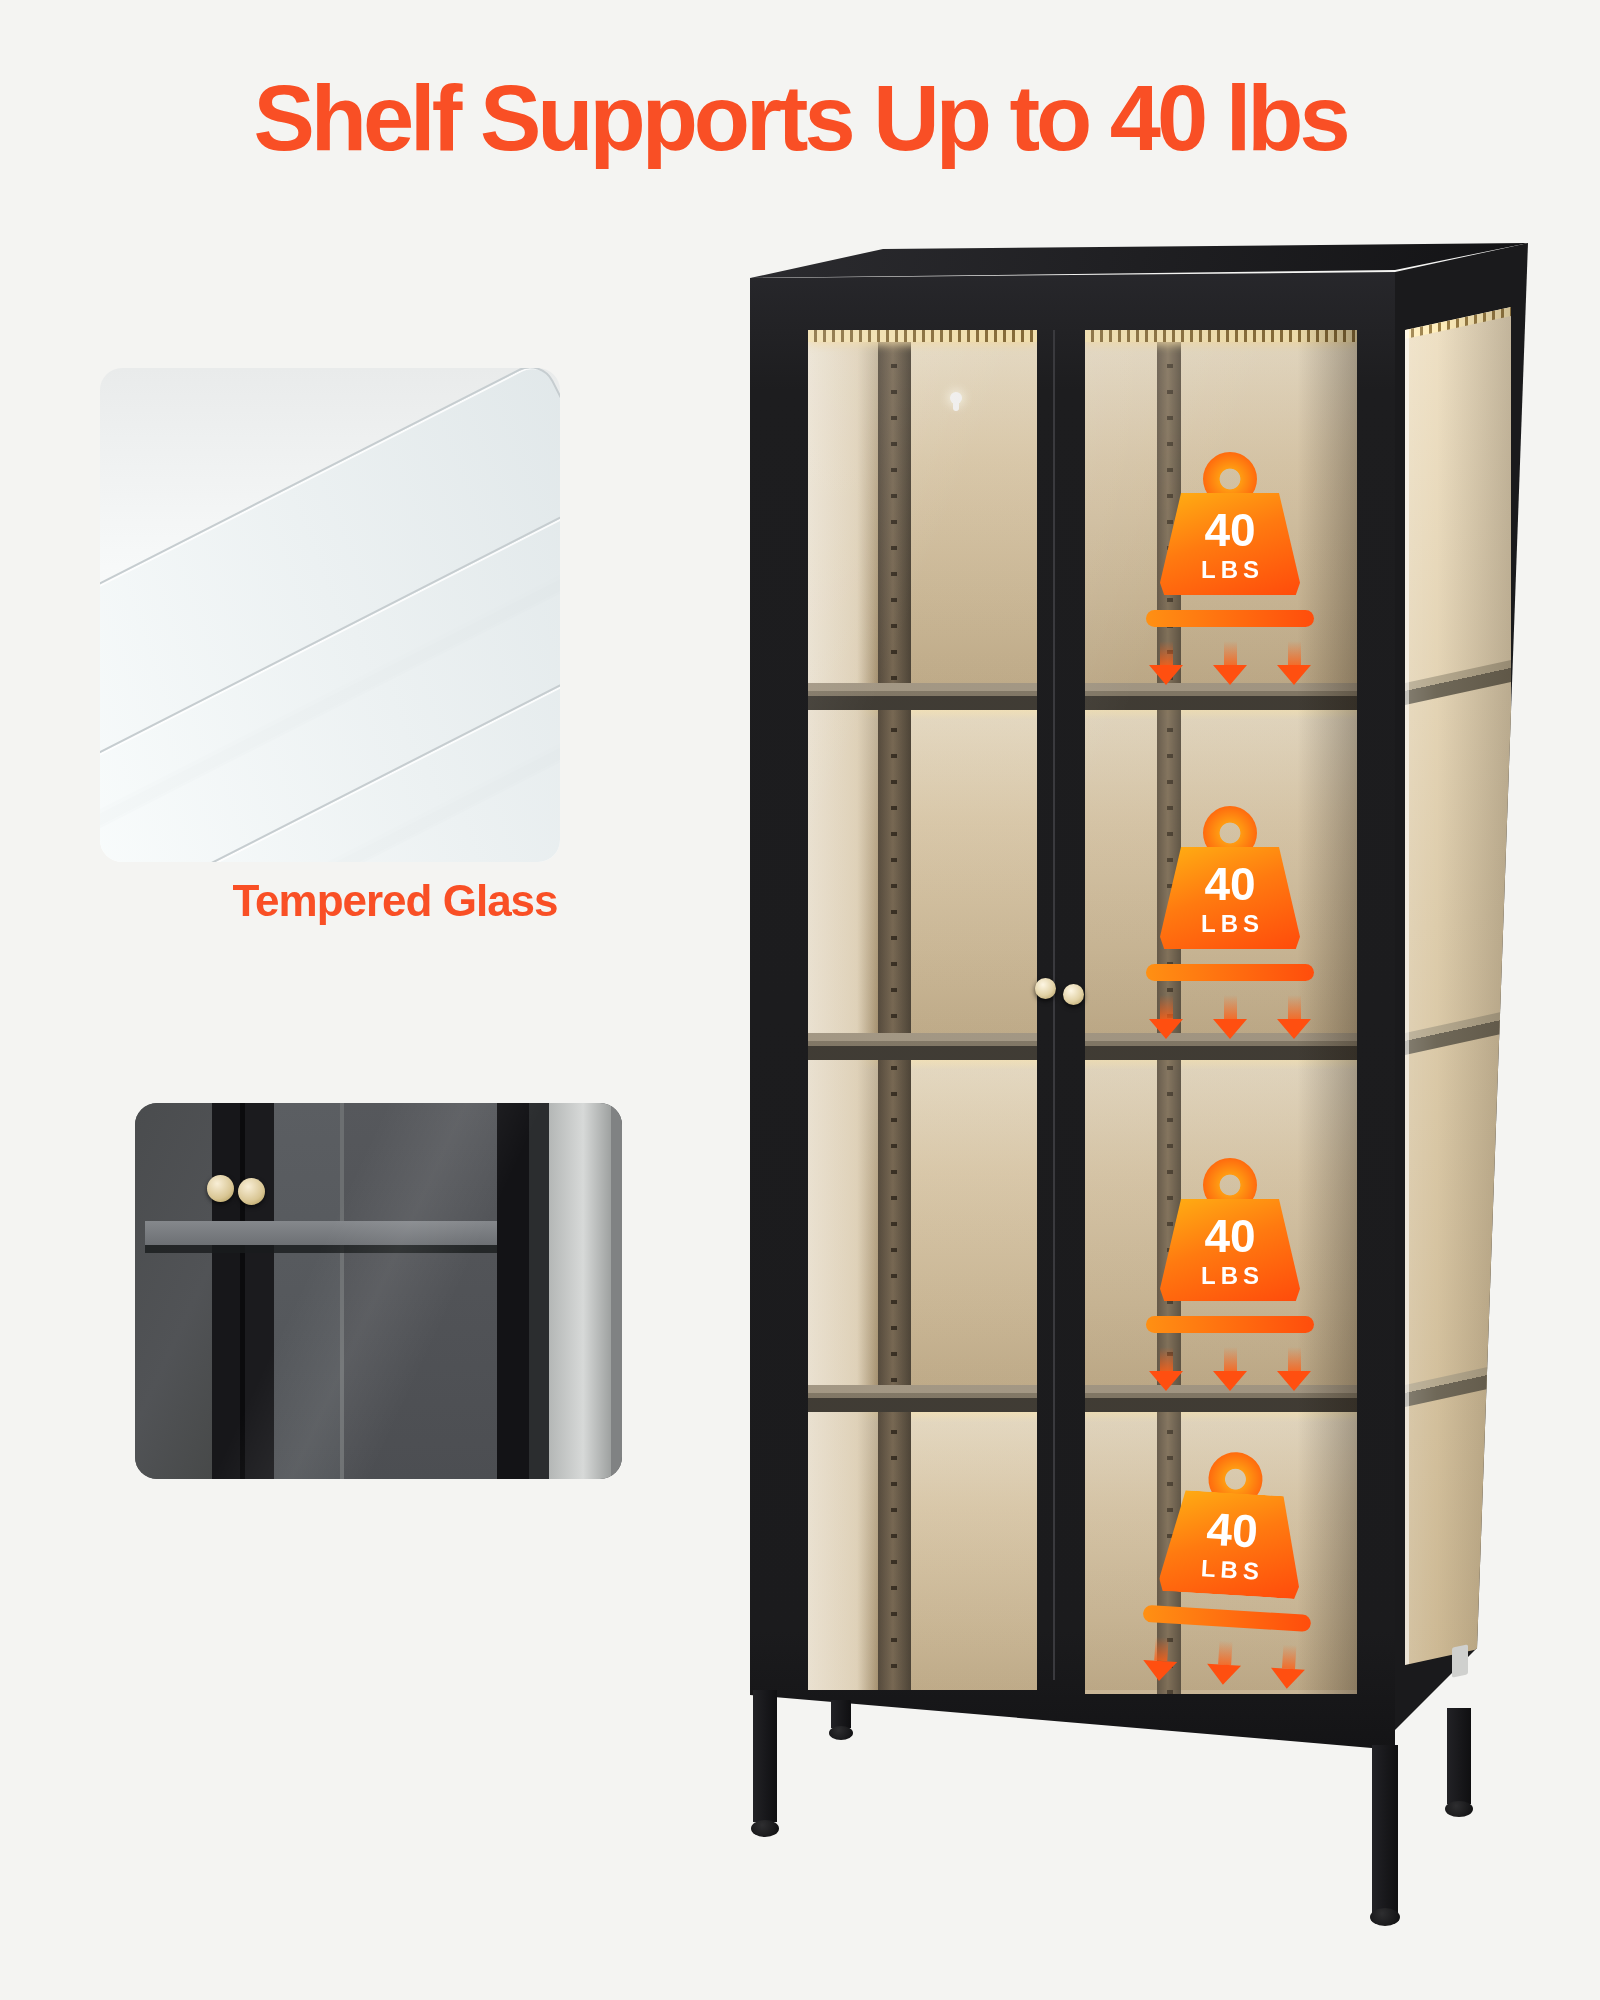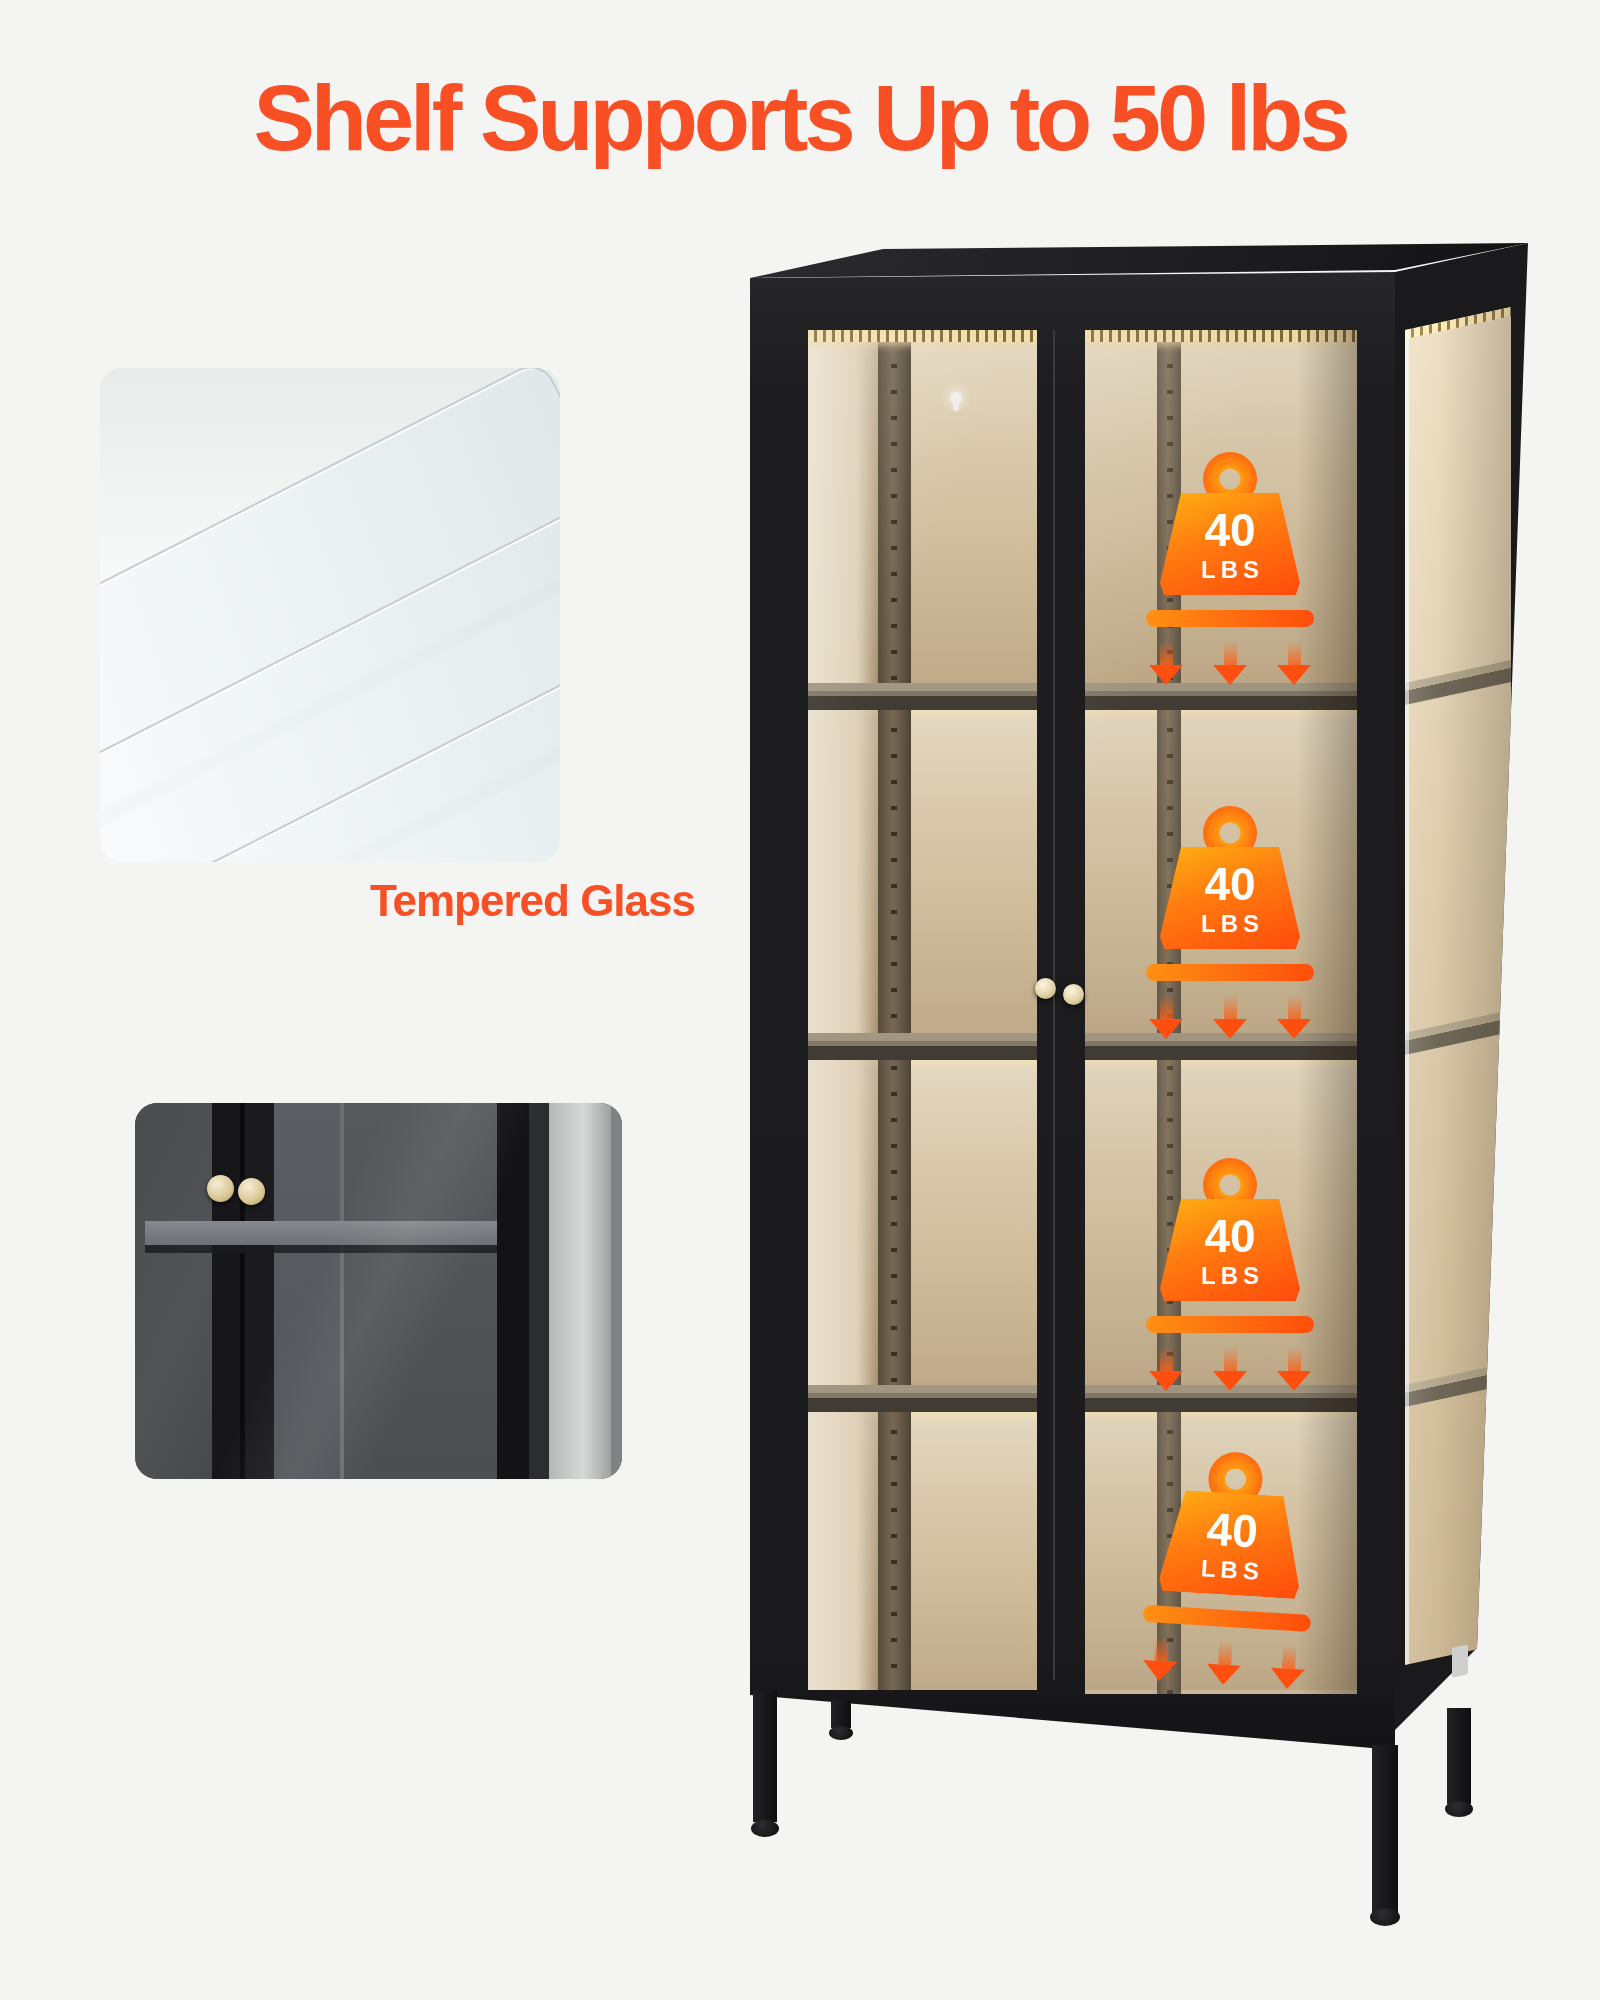--- a/index.html
+++ b/index.html
@@ -37,21 +37,21 @@
   .sp-glass{left:414px;width:62px;background:linear-gradient(90deg,#b4b7b6,#d7d9d8 55%,#9ea1a0);}
   .sp-edge{left:476px;width:11px;background:#808283;}
   .sp-shelf{position:absolute;left:10px;right:125px;top:118px;height:24px;
     background:linear-gradient(180deg,#85888c,#6d7074);box-shadow:0 8px 0 rgba(25,27,29,.8);}
   .sp-knob{position:absolute;width:27px;height:27px;border-radius:50%;
     background:radial-gradient(circle at 38% 32%,#f8eed6,#d9c694 60%,#a8934f);box-shadow:0 2px 4px rgba(0,0,0,.6);}
   .sp-knob.k1{left:72px;top:72px;}
   .sp-knob.k2{left:103px;top:75px;}
   .sp-sheen{position:absolute;inset:0;background:linear-gradient(115deg,transparent 38%,rgba(255,255,255,.07) 50%,transparent 62%);}
 
-  .caption{position:absolute;width:600px;text-align:right;}
+  .caption{position:absolute;width:600px;text-align:center;}
   .caption.cap1{left:95px;top:876px;}
   .caption.cap2{left:95px;top:1506px;}
   .caption h2{margin:0 0 8px 0;font-size:44px;font-weight:bold;color:#F94F25;letter-spacing:-1px;}
   .caption p{margin:0;font-size:43px;line-height:1.13;color:#161616;letter-spacing:-1px;}
 
   
   .cab-top{position:absolute;left:750px;top:241px;width:778px;height:46px;
     background:linear-gradient(100deg,#2b2b2f,#131315);
     clip-path:polygon(0 37px,645px 29px,778px 2px,133px 8px);}
   .cab-side{position:absolute;left:1395px;top:241px;width:133px;height:1492px;background:#1a1a1c;
@@ -142,21 +142,21 @@
   .arrow .shaft{display:block;width:13px;height:24px;
     background:linear-gradient(180deg,rgba(255,94,20,0) 0%,rgba(255,94,20,.8) 100%);}
   .arrow .head{display:block;width:0;height:0;border-left:17px solid transparent;
     border-right:17px solid transparent;border-top:20px solid #ff4f10;}
 </style>
 </head>
 <body>
 
 <div class="page">
 
-  <h1 class="title">Shelf Supports Up to 50 lbs</h1>
+  <h1 class="title">Shelf Supports Up to 40 lbs</h1>
 
   <div class="photo glass-photo">
     <div class="sheet s1"></div>
     <div class="sheet s2"></div>
     <div class="sheet s3"></div>
   </div>
   <div class="caption cap1">
     <h2>Tempered Glass</h2>
   </div>
 

